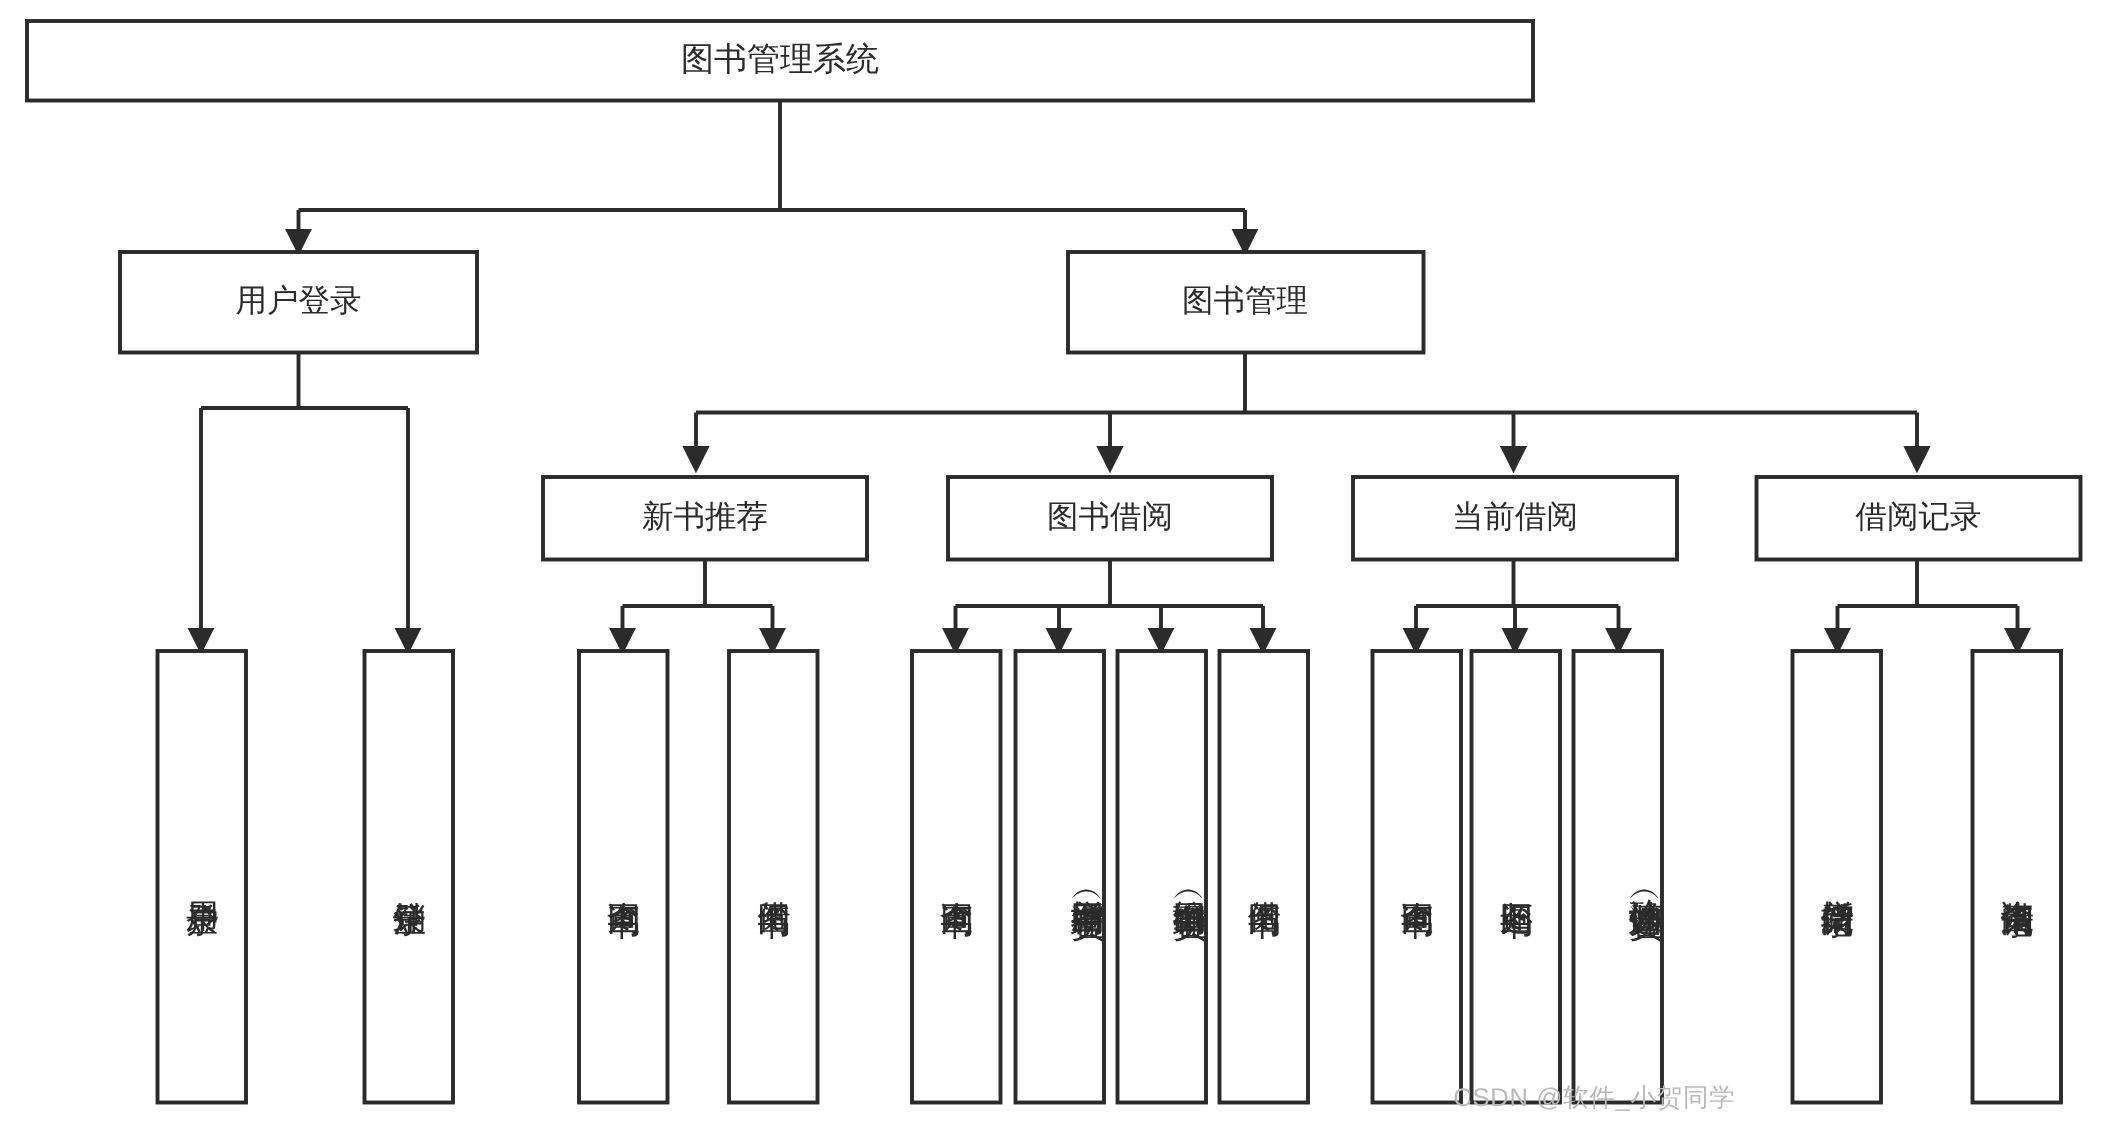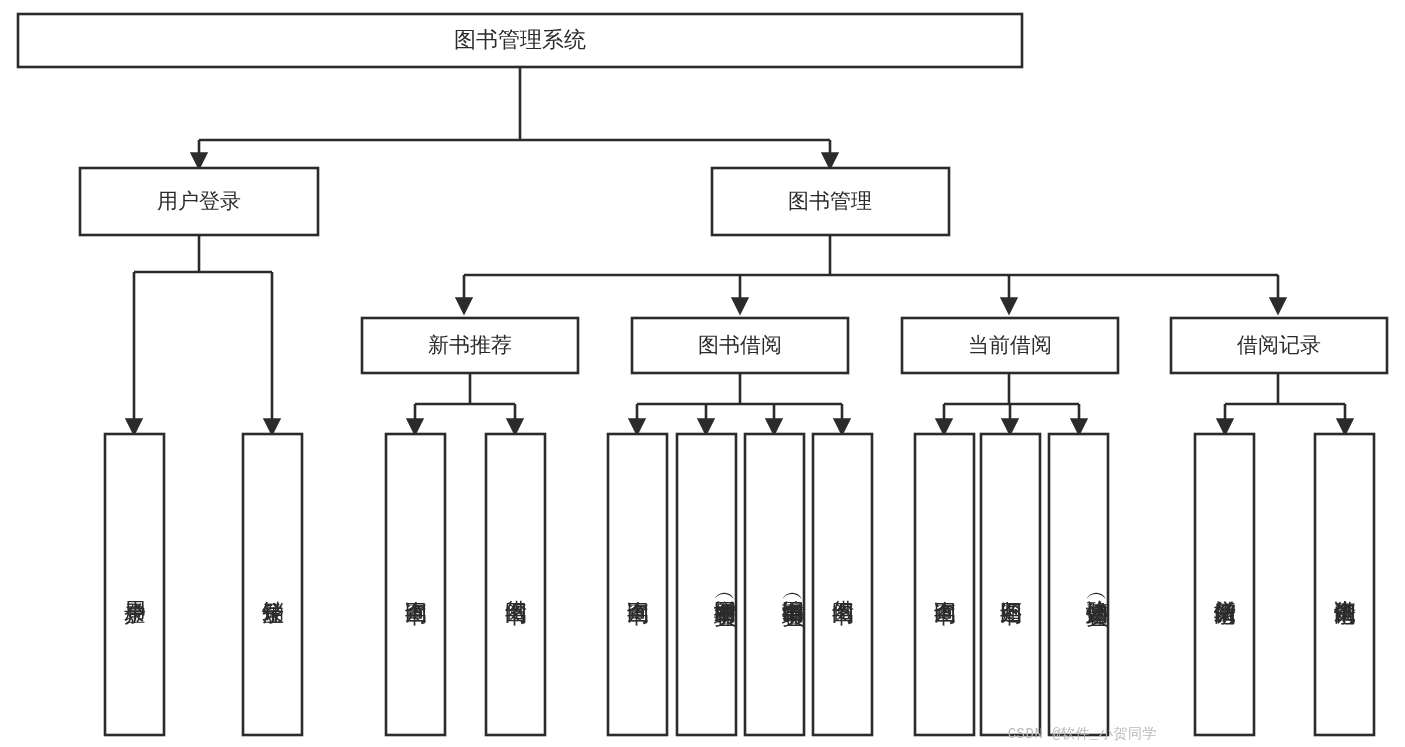--- a/index.html
+++ b/index.html
@@ -33,22 +33,22 @@
     line-height:1.04;
     letter-spacing:1px;
     color:#2b2b2b;
     white-space:nowrap;
     user-select:none;
   }
   .watermark{
     position:absolute;
     right:8px;
     bottom:4px;
-    font-family:Liberation Mono, monospace;
-    font-size:14px;
+    font-family:Liberation Sans, sans-serif;
+    font-size:17px;
     color:#b9b9b9;
     letter-spacing:.5px;
     white-space:nowrap;
   }
 </style>
 </head>
 <body>
 
 <div id="diagram-root">
 

